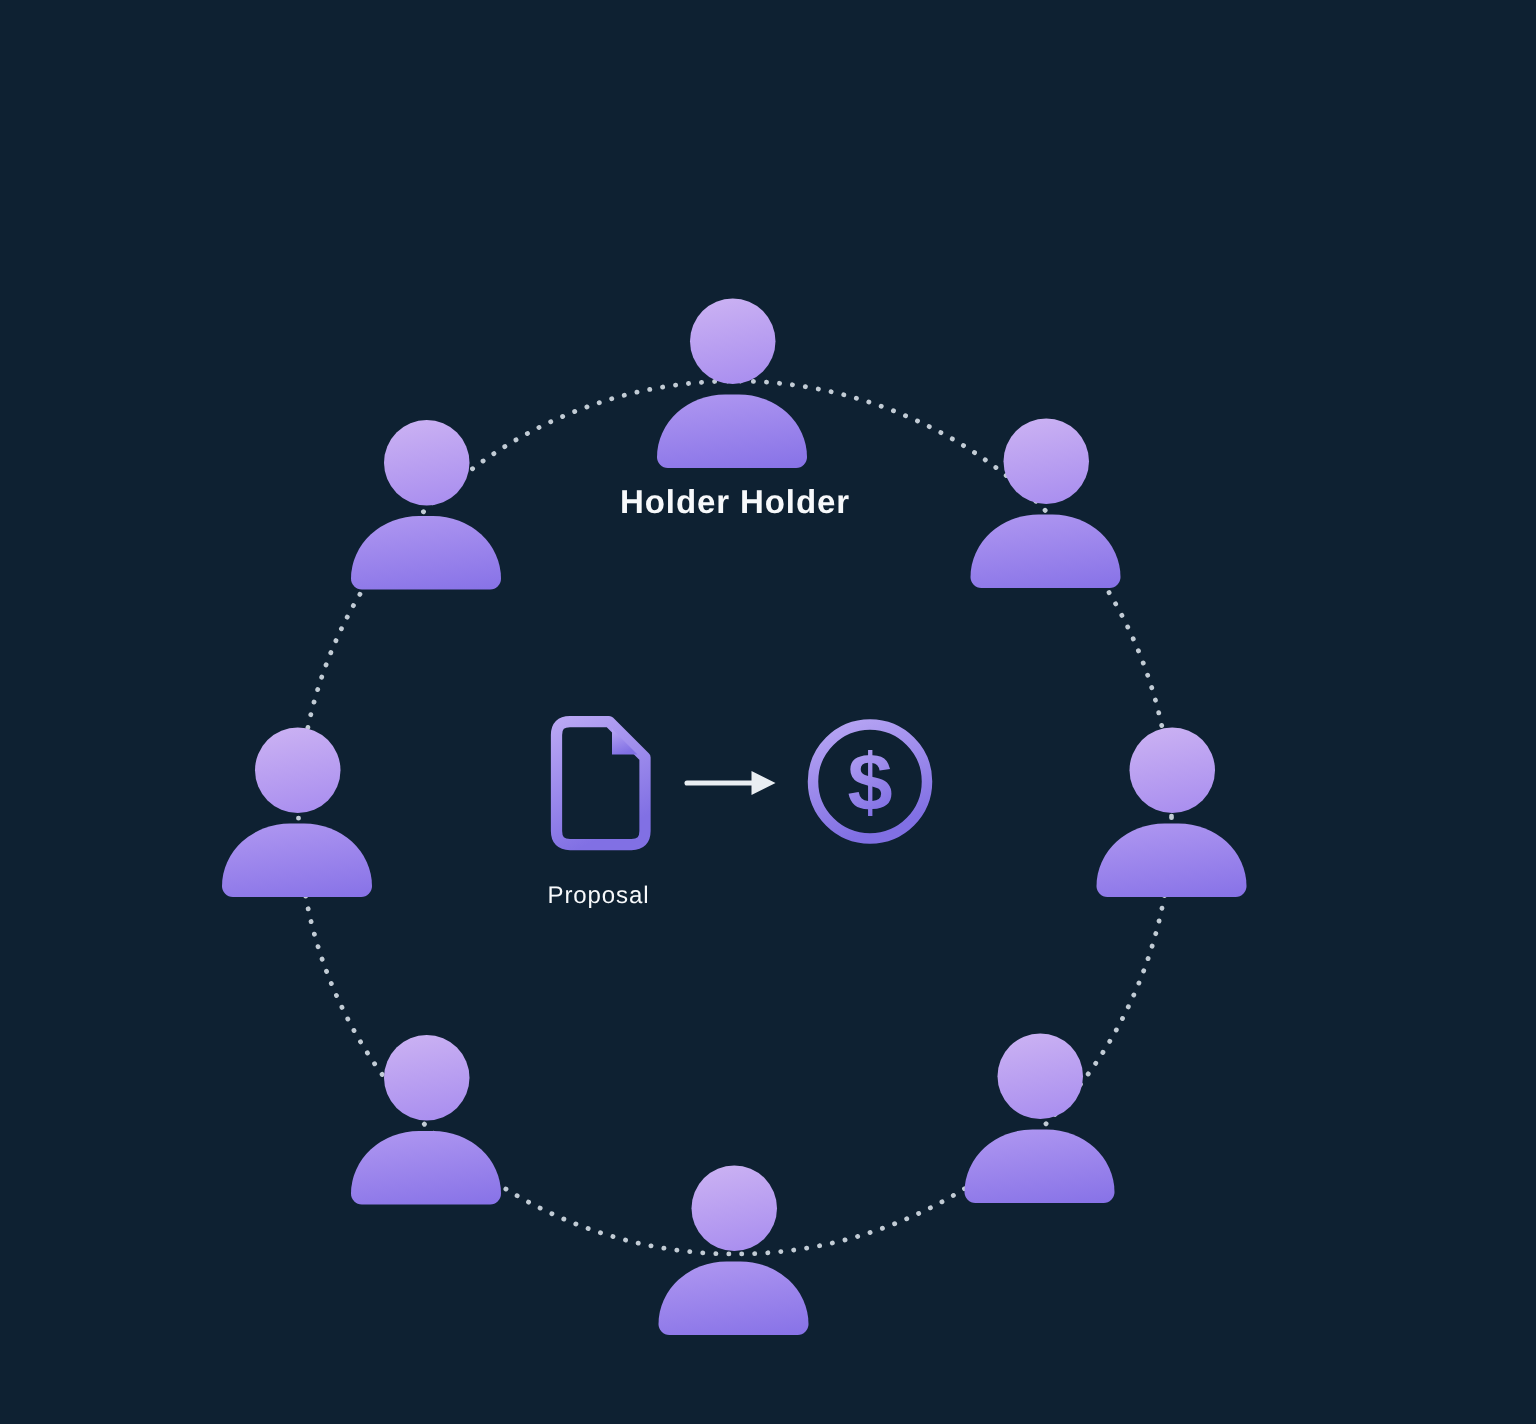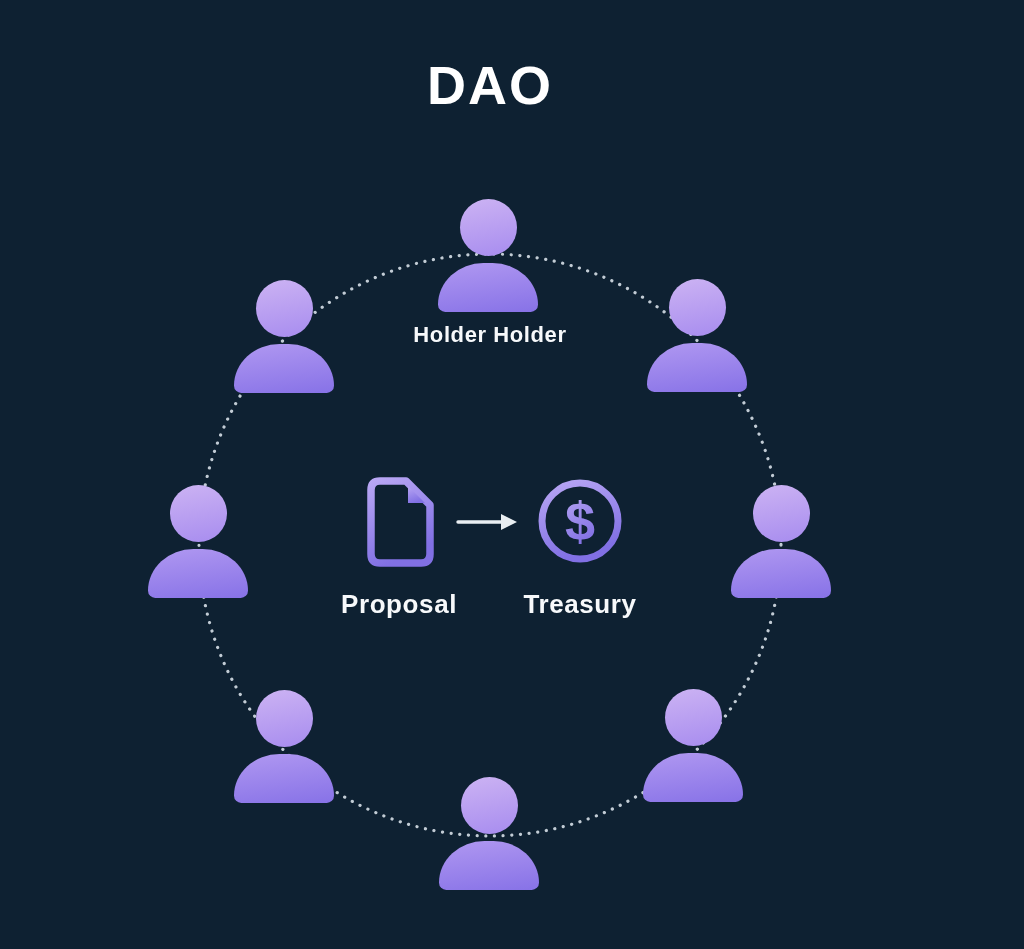--- a/index.html
+++ b/index.html
@@ -43,31 +43,30 @@
     position:absolute;left:380px;top:322px;width:220px;text-align:center;
     color:#f7f9fb;font-size:22px;font-weight:bold;letter-spacing:.6px;
   }
 
   .icon-doc{position:absolute;left:362px;top:474px;}
   .icon-arrow{position:absolute;left:450px;top:508px;}
   .icon-coin{position:absolute;left:536px;top:478px;}
 
   .center-label{
     position:absolute;top:589px;width:160px;text-align:center;
-    color:#f7f9fb;font-size:26px;font-weight:bold;letter-spacing:.6px;
+    color:#f7f9fb;font-size:16px;font-weight:normal;letter-spacing:.6px;
   }
   .label-proposal{left:319px;}
   .label-treasury{left:500px;}
 </style>
 </head>
 <body>
 
 <div class="stage">
 
-  <div class="page-title">DAO</div>
 
   <svg class="circle-layer" width="1024" height="949">
     <circle cx="490" cy="545" r="291" fill="none" stroke="#ccd6de" stroke-width="3.2" stroke-linecap="round" stroke-dasharray="0.1 8.6" opacity="0.95"></circle>
   </svg>
 
   <div class="person pos-top">
     <div class="person-head"></div>
     <div class="person-body"></div>
   </div>
   <div class="person pos-top-left">
@@ -122,15 +121,14 @@
       <linearGradient id="gCoin" x1="0" y1="0" x2="0.35" y2="1">
         <stop offset="0" stop-color="#b9a7f4"></stop>
         <stop offset="1" stop-color="#8170e4"></stop>
       </linearGradient>
     </defs>
     <circle cx="44" cy="43" r="38" fill="none" stroke="url(#gCoin)" stroke-width="7"></circle>
     <text x="44" y="62" text-anchor="middle" font-family="Liberation Sans, sans-serif" font-size="54" font-weight="bold" fill="url(#gCoin)">$</text>
   </svg>
 
   <div class="center-label label-proposal">Proposal</div>
-  <div class="center-label label-treasury">Treasury</div>
 
 </div>
 
 </body></html>

